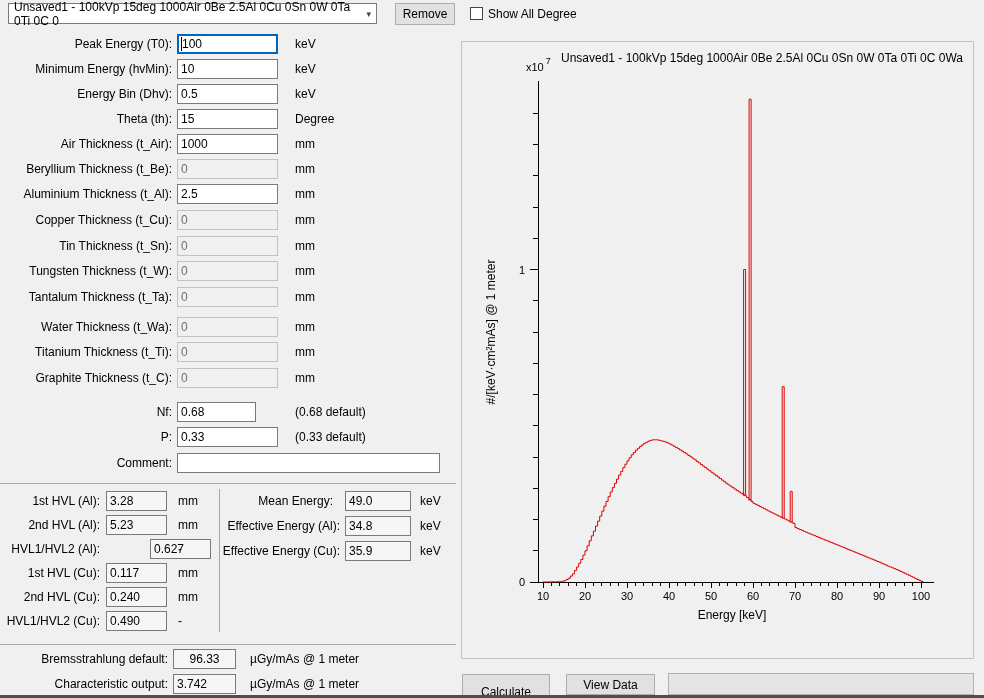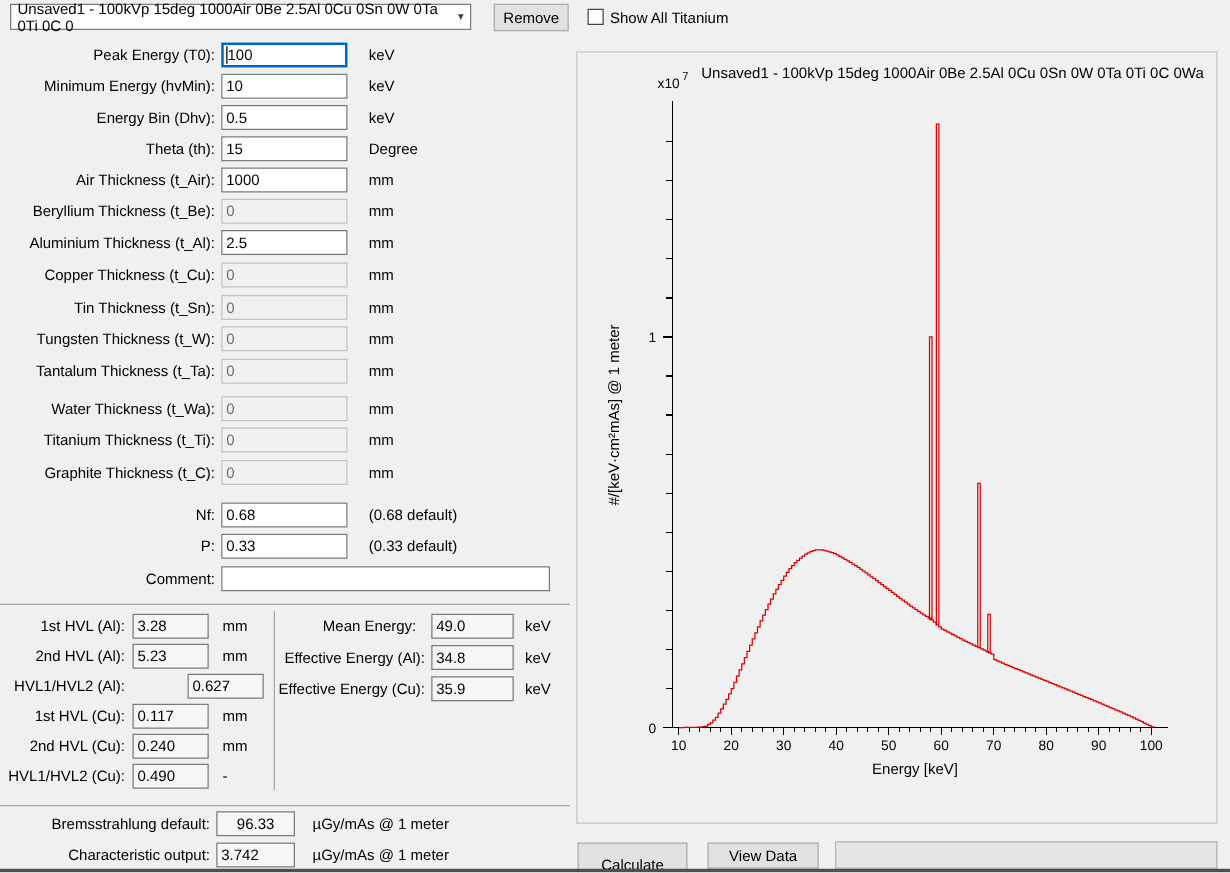--- a/index.html
+++ b/index.html
@@ -48,21 +48,21 @@
 <body>
 
 <div class="window">
 
   <div class="combobox">
     <span>Unsaved1 - 100kVp 15deg 1000Air 0Be 2.5Al 0Cu 0Sn 0W 0Ta 0Ti 0C 0</span>
     <span class="chev">▾</span>
   </div>
   <div class="btn" id="remove-btn">Remove</div>
   <div id="show-all-box"></div>
-  <div id="show-all-label">Show All Titanium</div>
+  <div id="show-all-label">Show All Degree</div>
 
   <div id="form-area">
       <div class="frow" style="top: 34px;">
         <div class="flabel" style="left: 0px; width: 172px;">Peak Energy (T0):</div>
         <input class="field focused" readonly="" value="100" style="left: 177px; width: 101px;">
         <div class="unit" style="left: 295px;">keV</div>
       </div>
       <div class="frow" style="top: 59px;">
         <div class="flabel" style="left: 0px; width: 172px;">Minimum Energy (hvMin):</div>
         <input class="field" readonly="" value="10" style="left: 177px; width: 101px;">
@@ -123,21 +123,21 @@
         <input class="field disabled" readonly="" value="0" style="left: 177px; width: 101px;">
         <div class="unit" style="left: 295px;">mm</div>
       </div>
       <div class="frow" style="top: 368px;">
         <div class="flabel" style="left: 0px; width: 172px;">Graphite Thickness (t_C):</div>
         <input class="field disabled" readonly="" value="0" style="left: 177px; width: 101px;">
         <div class="unit" style="left: 295px;">mm</div>
       </div>
       <div class="frow" style="top: 402px;">
         <div class="flabel" style="left: 0px; width: 172px;">Nf:</div>
-        <input class="field" readonly="" value="0.68" style="left: 177px; width: 101px;">
+        <input class="field" readonly="" value="0.68" style="left: 177px; width: 79px;">
         <div class="unit" style="left: 295px;">(0.68 default)</div>
       </div>
       <div class="frow" style="top: 427px;">
         <div class="flabel" style="left: 0px; width: 172px;">P:</div>
         <input class="field" readonly="" value="0.33" style="left: 177px; width: 101px;">
         <div class="unit" style="left: 295px;">(0.33 default)</div>
       </div>
       <div class="frow" style="top: 453px;">
         <div class="flabel" style="left: 0px; width: 172px;">Comment:</div>
         <input class="field" readonly="" style="left: 177px; width: 263px;">

